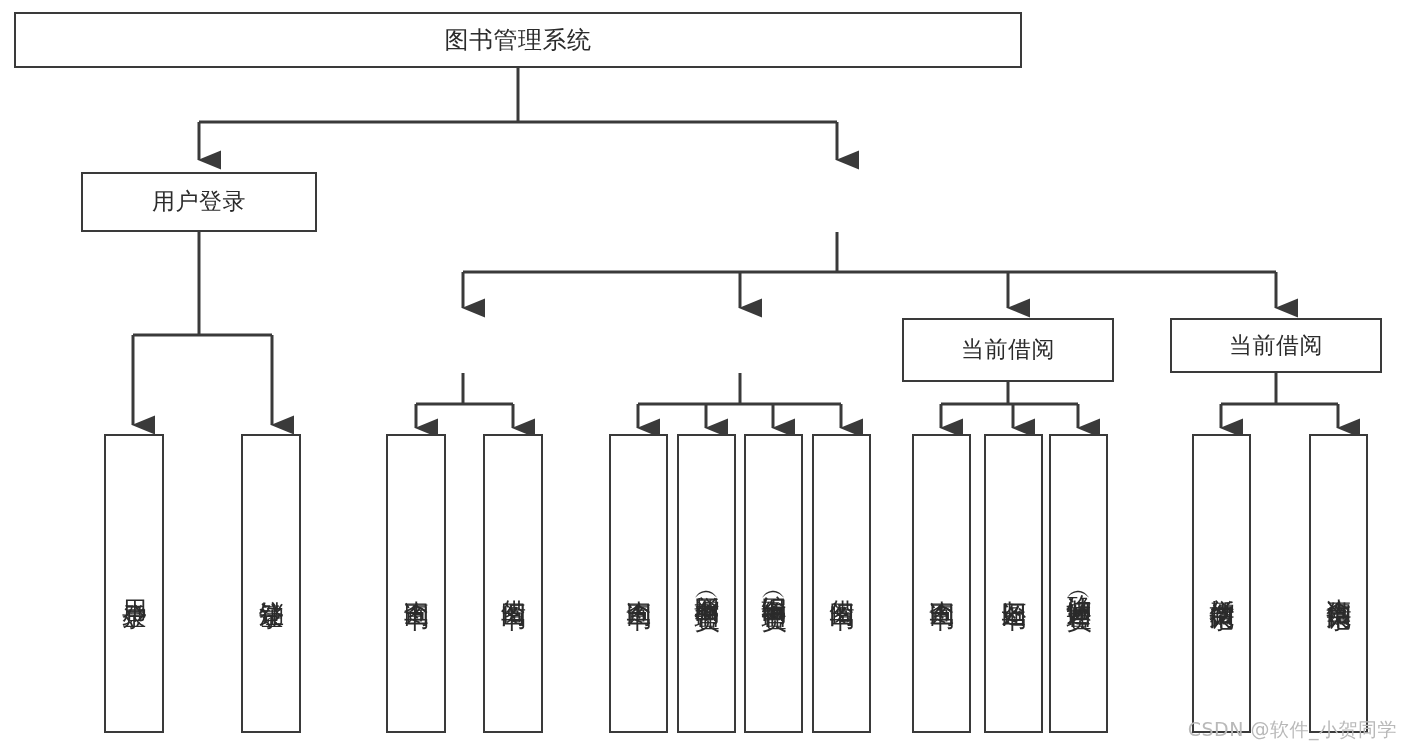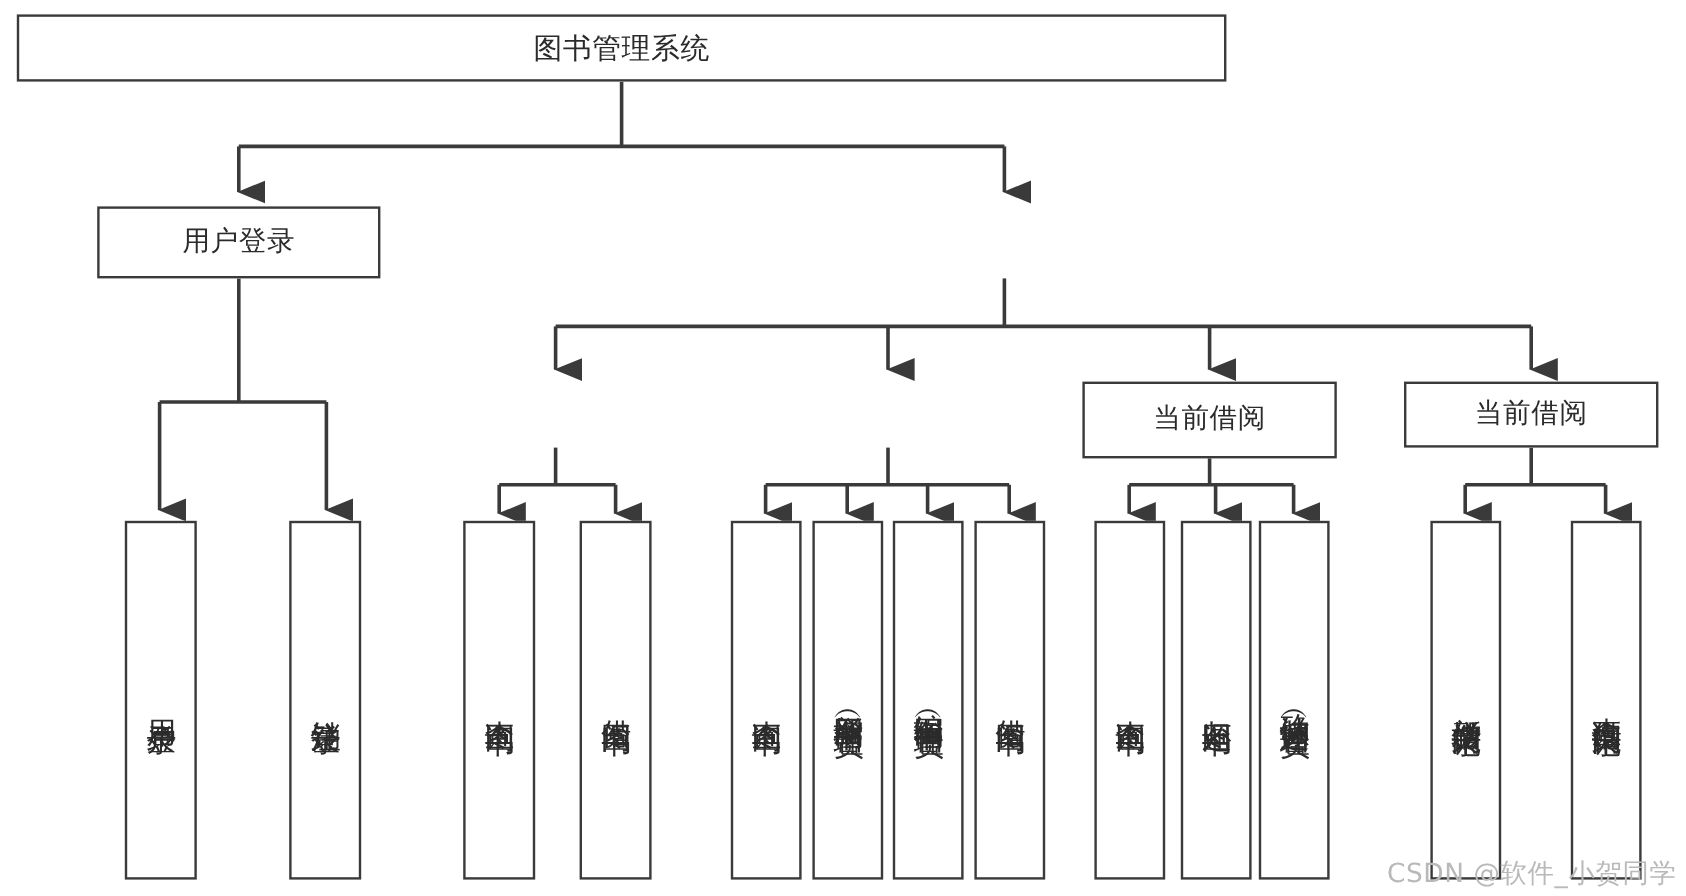--- a/index.html
+++ b/index.html
@@ -66,21 +66,21 @@
     white-space: nowrap;
     max-height: 285px;
   }
   .node.vertical.tall-text .node-label {
     max-height: 290px;
   }
   #watermark {
     position: absolute;
     right: 8px;
     bottom: 4px;
-    font-size: 22px;
+    font-size: 19px;
     color: #b9b9b9;
     letter-spacing: 0.5px;
     white-space: nowrap;
     user-select: none;
   }
 </style>
 </head>
 <body>
 
 <div id="diagram-root">

